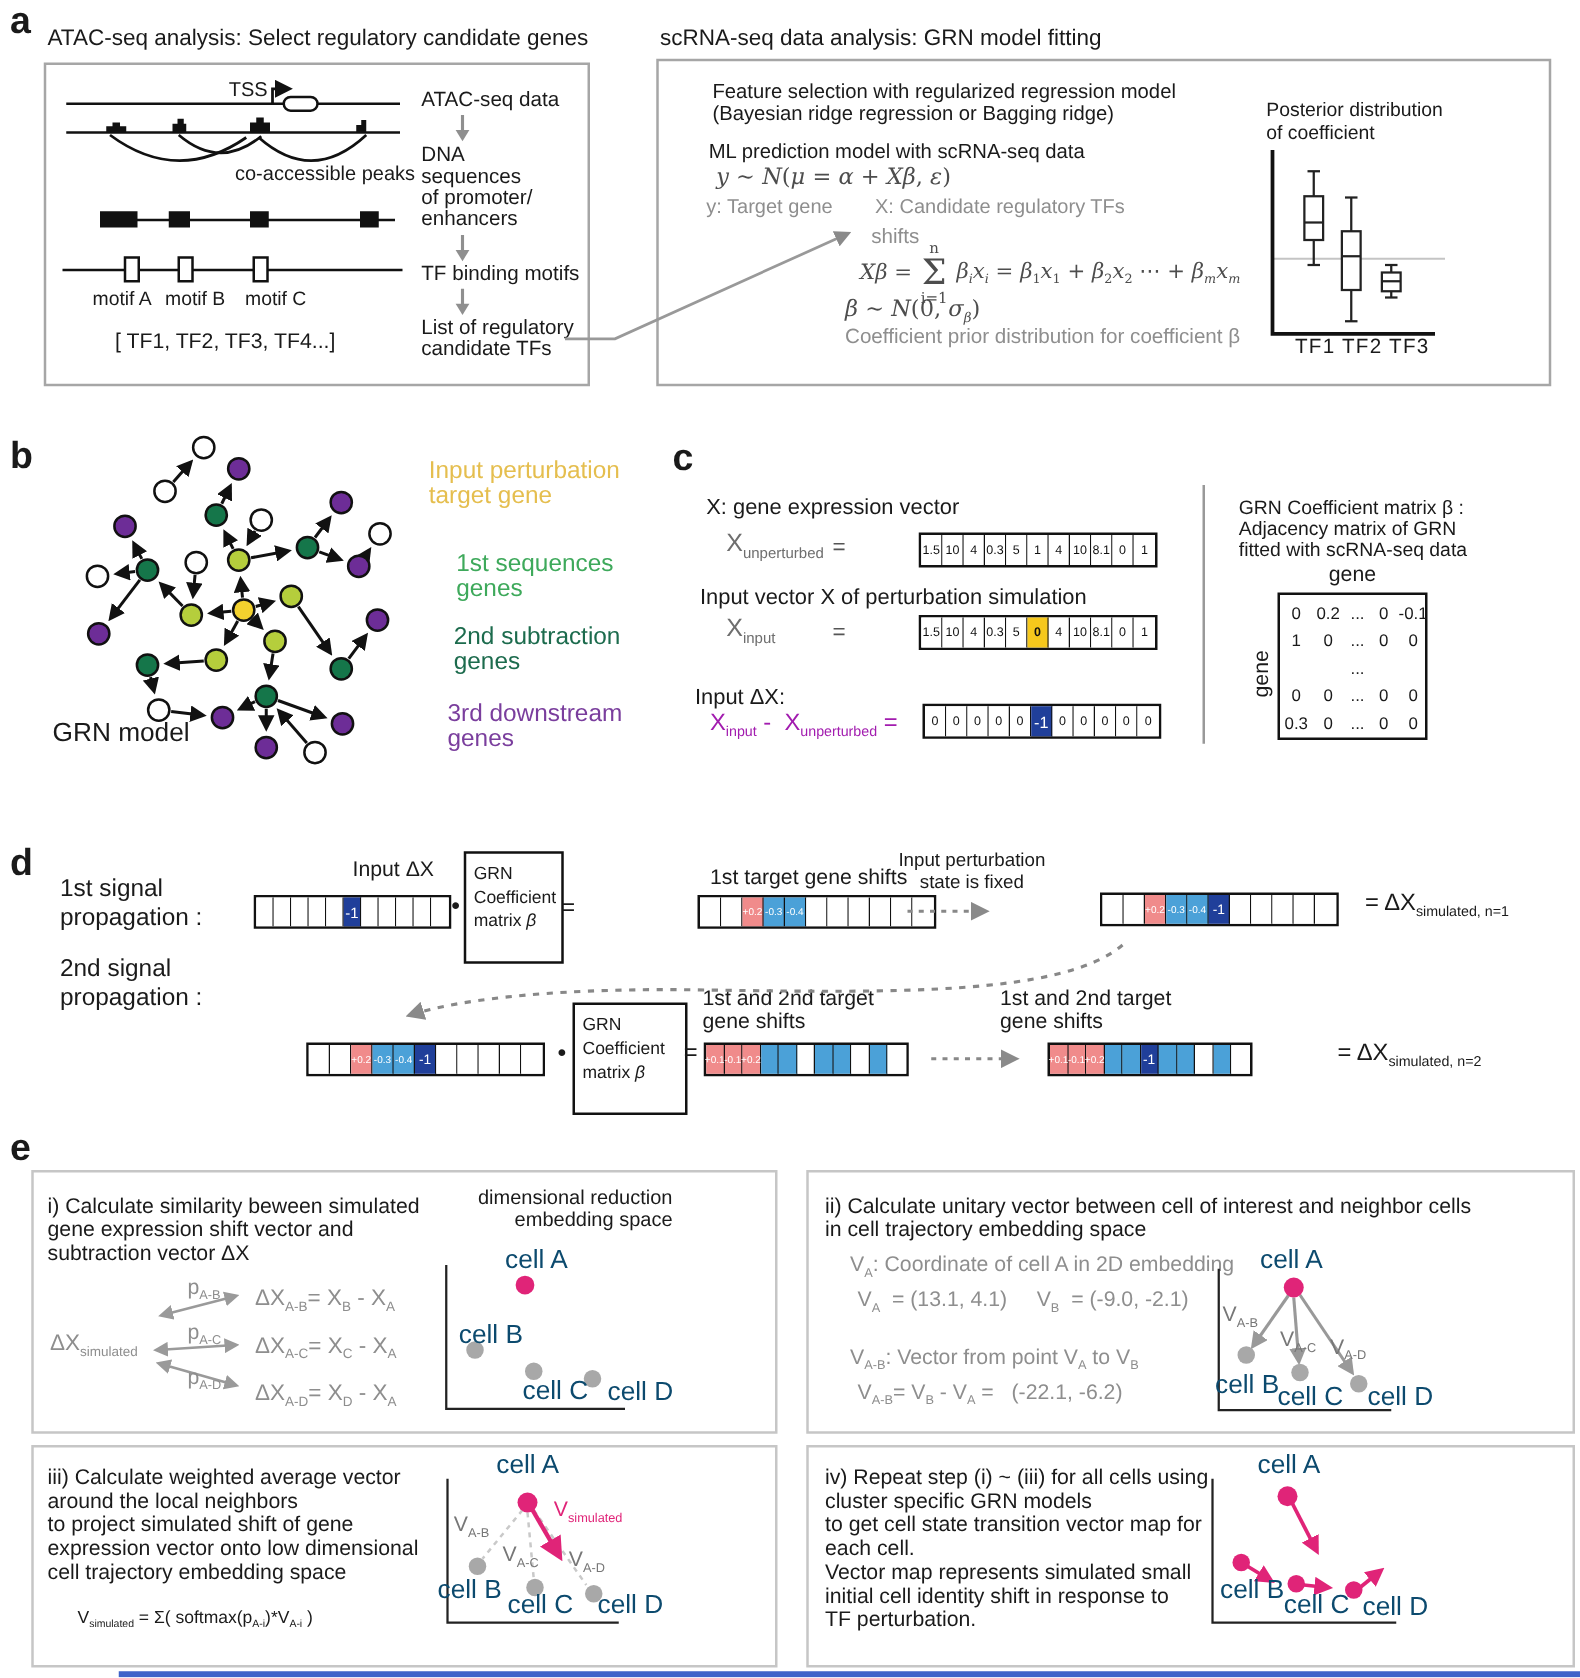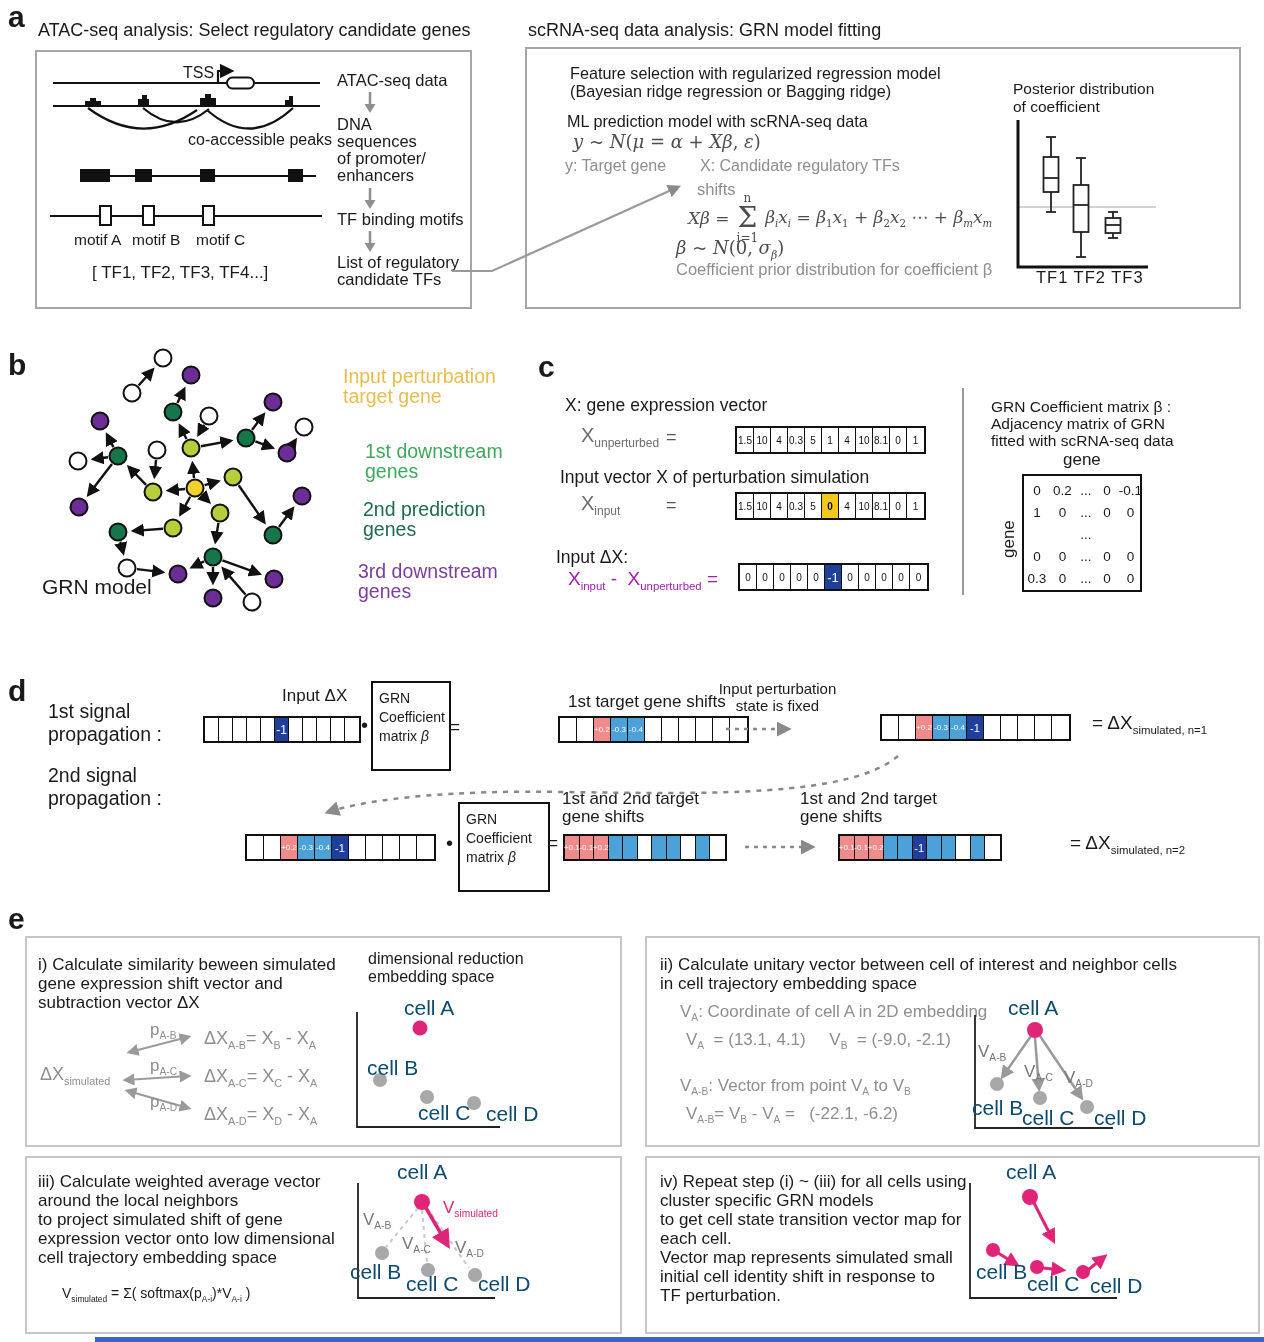--- a/index.html
+++ b/index.html
@@ -201,23 +201,23 @@
       <circle cx="213" cy="557" r="8.5" fill="#15764a" stroke="#111" stroke-width="2"></circle>
       <circle cx="127" cy="568" r="8.5" fill="#ffffff" stroke="#111" stroke-width="2"></circle>
       <circle cx="178" cy="574" r="8.5" fill="#6d2d97" stroke="#111" stroke-width="2"></circle>
       <circle cx="274" cy="579" r="8.5" fill="#6d2d97" stroke="#111" stroke-width="2"></circle>
       <circle cx="213" cy="598" r="8.5" fill="#6d2d97" stroke="#111" stroke-width="2"></circle>
       <circle cx="252" cy="602" r="8.5" fill="#ffffff" stroke="#111" stroke-width="2"></circle>
     </svg>
   <div class="t" style="left:42px;top:575px;font-size:21px">GRN model</div>
   <div class="t" style="left: 343px; top: 366px; font-size: 19.5px; line-height: 20px; color: rgb(229, 190, 78);">Input perturbation
 target gene</div>
-  <div class="t" style="left: 365px; top: 441px; font-size: 19.5px; line-height: 20px; color: rgb(62, 169, 91);">1st downstream
+  <div class="t" style="left: 365px; top: 441px; font-size: 19.5px; line-height: 20px; color: rgb(62, 169, 91);">1st sequences
 genes</div>
-  <div class="t" style="left: 363px; top: 499px; font-size: 19.5px; line-height: 20px; color: rgb(28, 107, 77);">2nd prediction
+  <div class="t" style="left: 363px; top: 499px; font-size: 19.5px; line-height: 20px; color: rgb(28, 107, 77);">2nd subtraction
 genes</div>
   <div class="t" style="left: 358px; top: 561px; font-size: 19.5px; line-height: 20px; color: rgb(122, 62, 157);">3rd downstream
 genes</div>
 
   <div class="plabel" style="left:538px;top:350px">c</div>
   <div class="t" style="left:565px;top:396px;font-size:17.5px">X: gene expression vector</div>
   <div class="t" style="left:581px;top:424px;font-size:20px;color:#6e6e6e">X<sub>unperturbed</sub></div>
   <div class="t" style="left:666px;top:427px;font-size:18px;color:#555">=</div>
   <div class="vector" style="left:735px;top:426px">
       <span class="vcell" style="width: 17px; height: 24px; background: rgb(255, 255, 255); color: rgb(17, 17, 17); font-size: 10px;">1.5</span>
@@ -423,21 +423,21 @@
     <line x1="20" y1="37" x2="78" y2="22" stroke="#9a9a9a" stroke-width="2" marker-start="url(#arrDbl)" marker-end="url(#arrDbl)"></line>
     <line x1="16" y1="65" x2="78" y2="61" stroke="#9a9a9a" stroke-width="2" marker-start="url(#arrDbl)" marker-end="url(#arrDbl)"></line>
     <line x1="18" y1="76" x2="78" y2="93" stroke="#9a9a9a" stroke-width="2" marker-start="url(#arrDbl)" marker-end="url(#arrDbl)"></line>
   </svg>
   <div class="vlab" style="left:150px;top:1020px">p<sub>A-B</sub></div>
   <div class="vlab" style="left:150px;top:1056px">p<sub>A-C</sub></div>
   <div class="vlab" style="left:150px;top:1092px">p<sub>A-D</sub></div>
   <div class="vlab" style="left:204px;top:1028px;font-size:18px">ΔX<sub>A-B</sub>= X<sub>B</sub> - X<sub>A</sub></div>
   <div class="vlab" style="left:204px;top:1066px;font-size:18px">ΔX<sub>A-C</sub>= X<sub>C</sub> - X<sub>A</sub></div>
   <div class="vlab" style="left:204px;top:1104px;font-size:18px">ΔX<sub>A-D</sub>= X<sub>D</sub> - X<sub>A</sub></div>
-  <div class="t" style="left:368px;top:950px;width:170px;text-align:left;font-size:16px;line-height:18px">dimensional reduction
+  <div class="t" style="left:368px;top:950px;width:170px;text-align:right;font-size:16px;line-height:18px">dimensional reduction
 embedding space</div>
   <svg style="left:350px;top:1005px" width="160" height="128">
     <path d="M7,7 V122 H150" stroke="#222" stroke-width="1.8" fill="none"></path>
     <circle cx="70" cy="23" r="7.5" fill="#e02478"></circle>
     <circle cx="30" cy="75" r="7" fill="#a8a8a8"></circle>
     <circle cx="77" cy="92" r="7" fill="#a8a8a8"></circle>
     <circle cx="124" cy="98" r="7" fill="#a8a8a8"></circle>
   </svg>
   <div class="celllab" style="left:404px;top:996px">cell A</div>
   <div class="celllab" style="left:367px;top:1056px">cell B</div>

